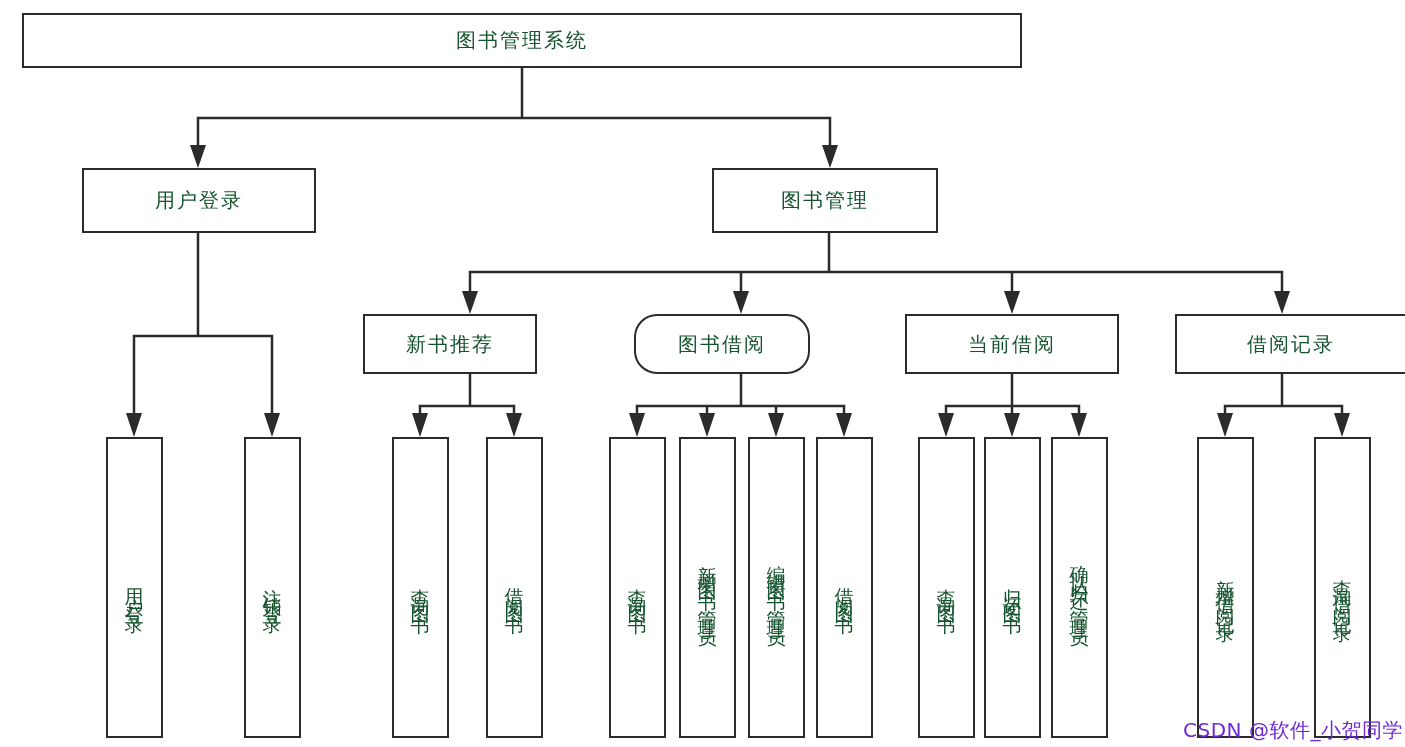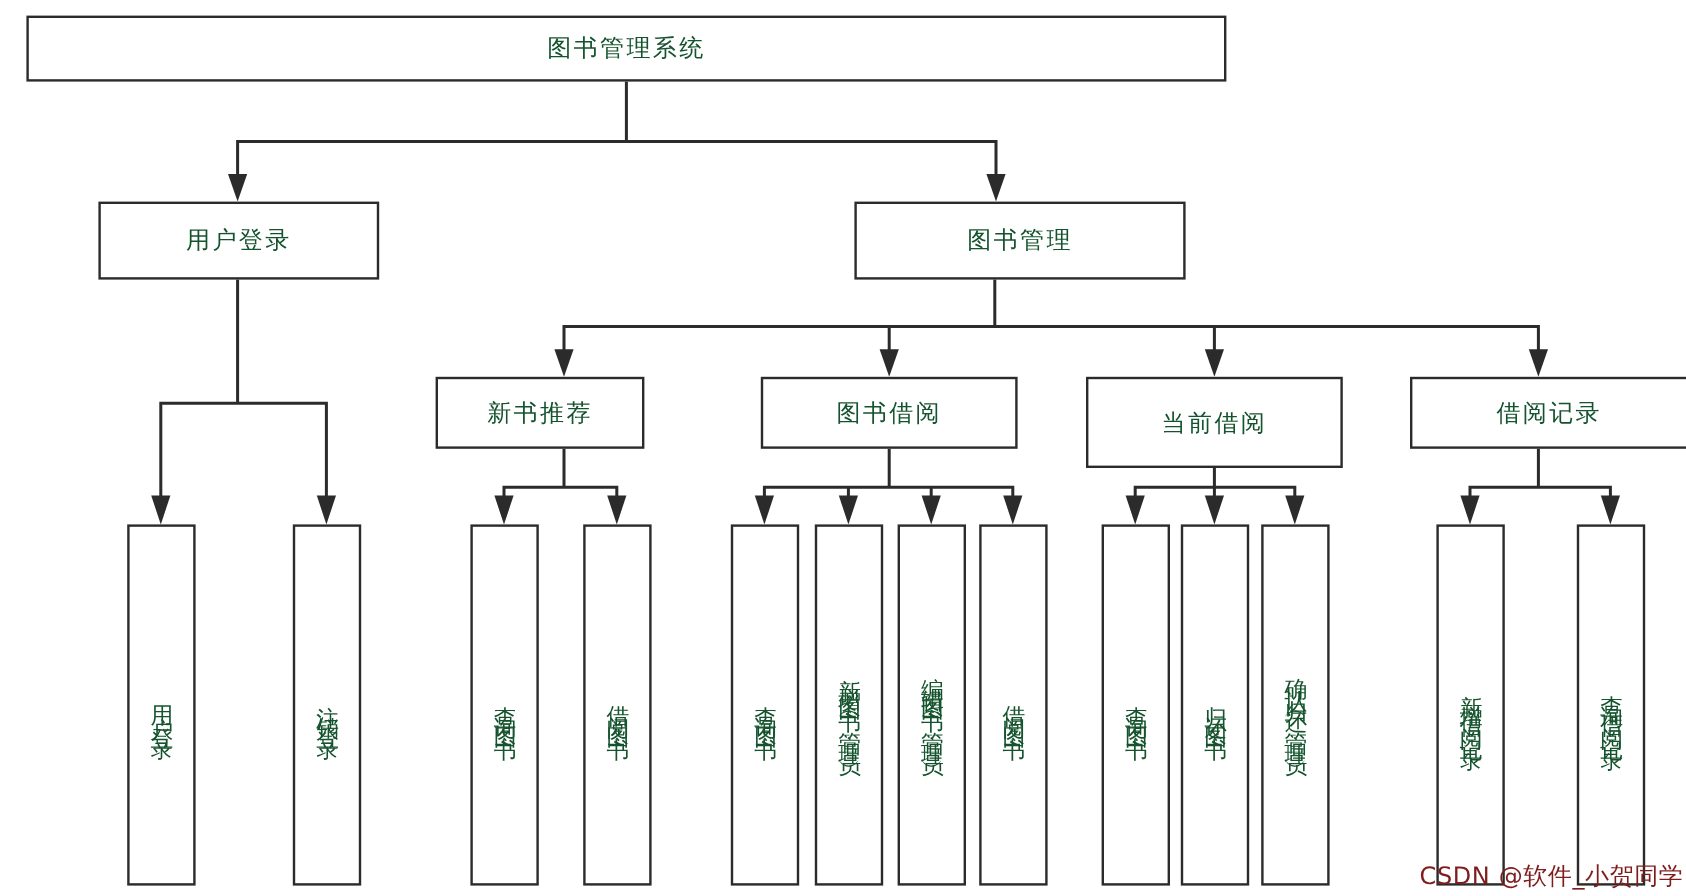--- a/index.html
+++ b/index.html
@@ -34,21 +34,21 @@
     letter-spacing: 9px;
     line-height: 1;
     padding-top: 6px;
   }
   .watermark {
     position: absolute;
     left: 1183px;
     top: 717px;
     font-size: 20px;
     letter-spacing: 0.5px;
-    color: #7f1d1d;
+    color: #6d28d9;
     white-space: nowrap;
     z-index: 5;
   }
 </style>
 </head>
 <body>
 
 <div class="stage">
 
   <svg class="wires" viewBox="0 0 1405 747" xmlns="http://www.w3.org/2000/svg">
@@ -78,25 +78,25 @@
       <polygon points="1004,413 1020,413 1012,437"></polygon>
       <polygon points="1071,413 1087,413 1079,437"></polygon>
       <polygon points="1217,413 1233,413 1225,437"></polygon>
       <polygon points="1334,413 1350,413 1342,437"></polygon>
     </g>
   </svg>
 
   <div class="node" style="left:22px; top:13px; width:1000px; height:55px;">图书管理系统</div>
 
   <div class="node" style="left:82px; top:168px; width:234px; height:65px;">用户登录</div>
-  <div class="node" style="left:712px; top:168px; width:276px; height:65px;">图书管理</div>
+  <div class="node" style="left:712px; top:168px; width:226px; height:65px;">图书管理</div>
 
   <div class="node" style="left:363px; top:314px; width:174px; height:60px;">新书推荐</div>
-  <div class="node" style="left:634px; top:314px; width:214px; height:60px;">图书借阅</div>
-  <div class="node" style="left:905px; top:314px; width:214px; height:76px;">当前借阅</div>
+  <div class="node" style="left:634px; top:314px; width:176px; height:60px;border-radius:23px;">图书借阅</div>
+  <div class="node" style="left:905px; top:314px; width:214px; height:60px;">当前借阅</div>
   <div class="node" style="left:1175px; top:314px; width:232px; height:60px;">借阅记录</div>
 
   <div class="node vert" style="left:106px; top:437px; width:57px; height:301px;">用户登录</div>
   <div class="node vert" style="left:244px; top:437px; width:57px; height:301px;">注销登录</div>
 
   <div class="node vert" style="left:392px; top:437px; width:57px; height:301px;">查询图书</div>
   <div class="node vert" style="left:486px; top:437px; width:57px; height:301px;">借阅图书</div>
 
   <div class="node vert" style="left:609px; top:437px; width:57px; height:301px;">查询图书</div>
   <div class="node vert" style="left:679px; top:437px; width:57px; height:301px;">新增图书（管理员）</div>

